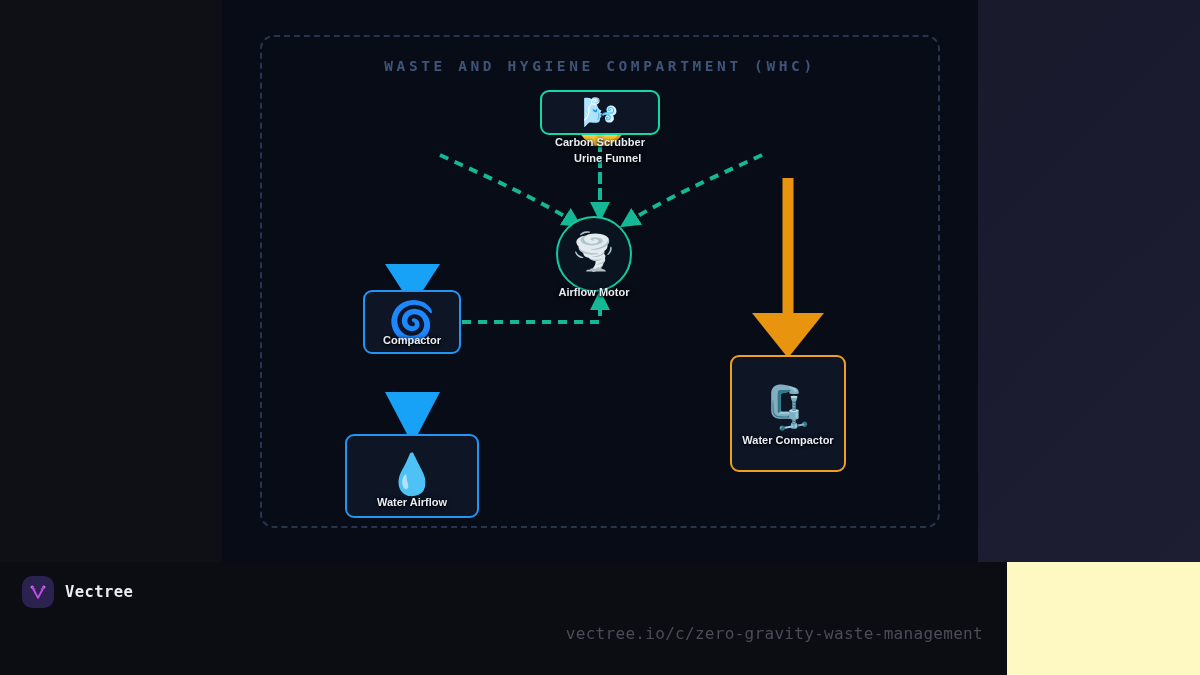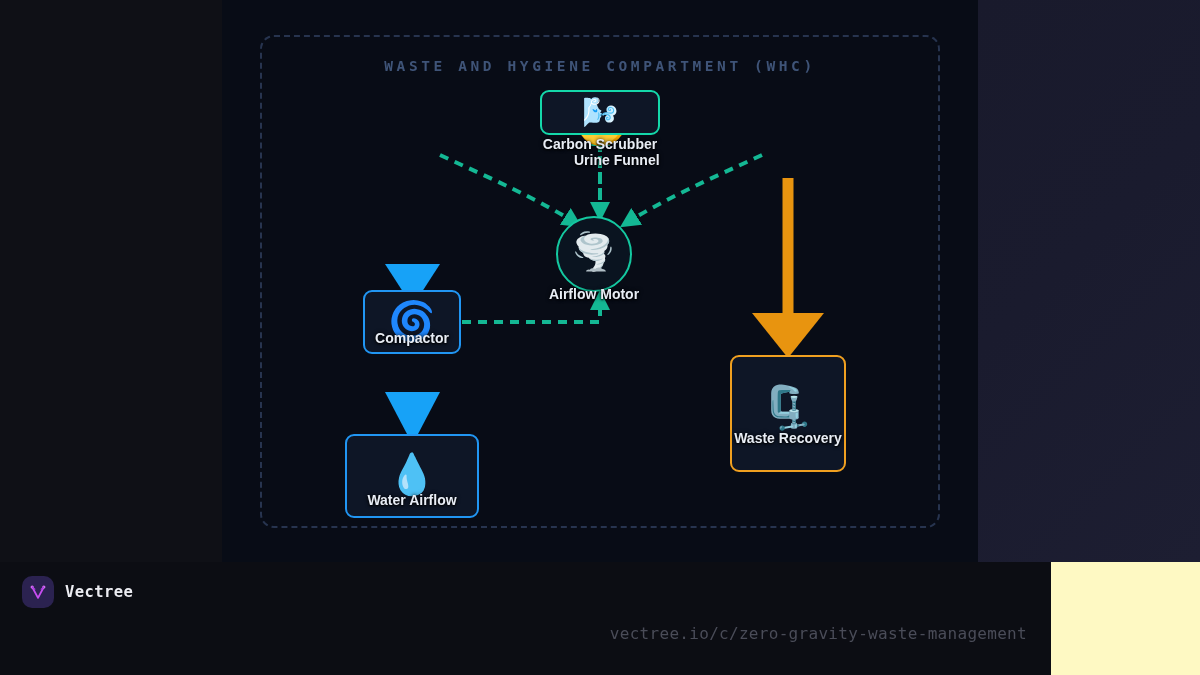--- a/index.html
+++ b/index.html
@@ -107,21 +107,21 @@
     align-items: flex-start;
     justify-content: flex-start;
   }
   .node-emoji {
     font-size: 38px;
     line-height: 1;
     font-family: "DejaVu Sans", sans-serif;
   }
   .node-label {
     color: #e8edf5;
-    font-size: 14px;
+    font-size: 11px;
     font-weight: bold;
     font-family: "Liberation Sans", sans-serif;
     white-space: nowrap;
     text-shadow: 0 1px 2px #000, 0 0 4px #000;
   }
 
   
   #n-urine      { left: 352px; top: 100px; width: 120px; height: 80px; }
   #n-urine .node-emoji { font-size: 44px; }
   #n-urine .node-label { margin-top: 8px; }
@@ -151,21 +151,20 @@
   #n-compactor .node-label { position: absolute; bottom: 24px; }
 
   
   .footer {
     position: absolute;
     left: 0;
     top: 562px;
     width: 1007px;
     height: 113px;
     background: #0c0d13;
-    padding-left: 44px;
   }
   .brand-row {
     position: absolute;
     left: 22px;
     top: 14px;
     display: flex;
     align-items: center;
     gap: 11px;
   }
   .brand-logo {
@@ -275,21 +274,21 @@
       <div class="node-label">Compactor</div>
     </div>
 
     <div class="node node-rect" id="n-water">
       <div class="node-emoji">💧</div>
       <div class="node-label">Water Airflow</div>
     </div>
 
     <div class="node node-rect" id="n-compactor">
       <div class="node-emoji">🗜️</div>
-      <div class="node-label">Waste Recovery</div>
+      <div class="node-label">Water Compactor</div>
     </div>
 
   </div>
 
   <div class="footer">
 
     <div class="brand-row">
       <div class="brand-logo">
         <svg width="20" height="20" viewBox="0 0 24 24" aria-hidden="true">
           <path d="M5 6 L12 19 L19 6" fill="none" stroke="#c64df0" stroke-width="2.2" stroke-linecap="round" stroke-linejoin="round"></path>

